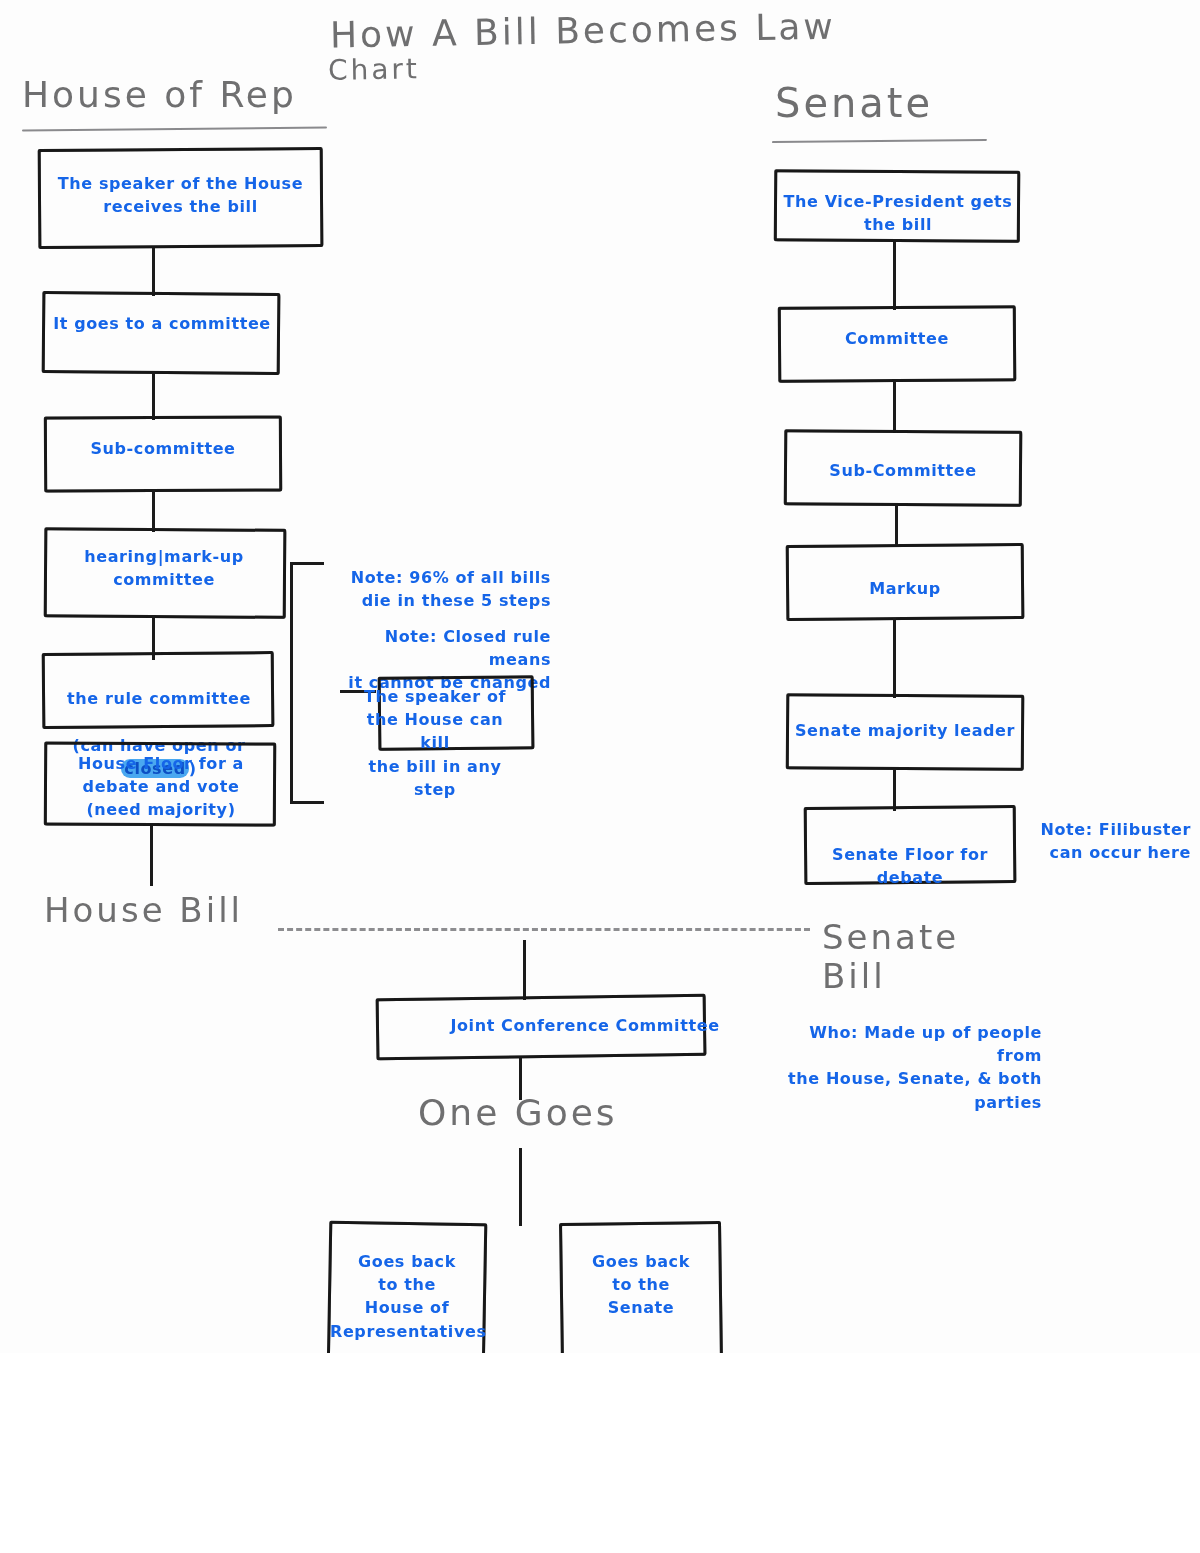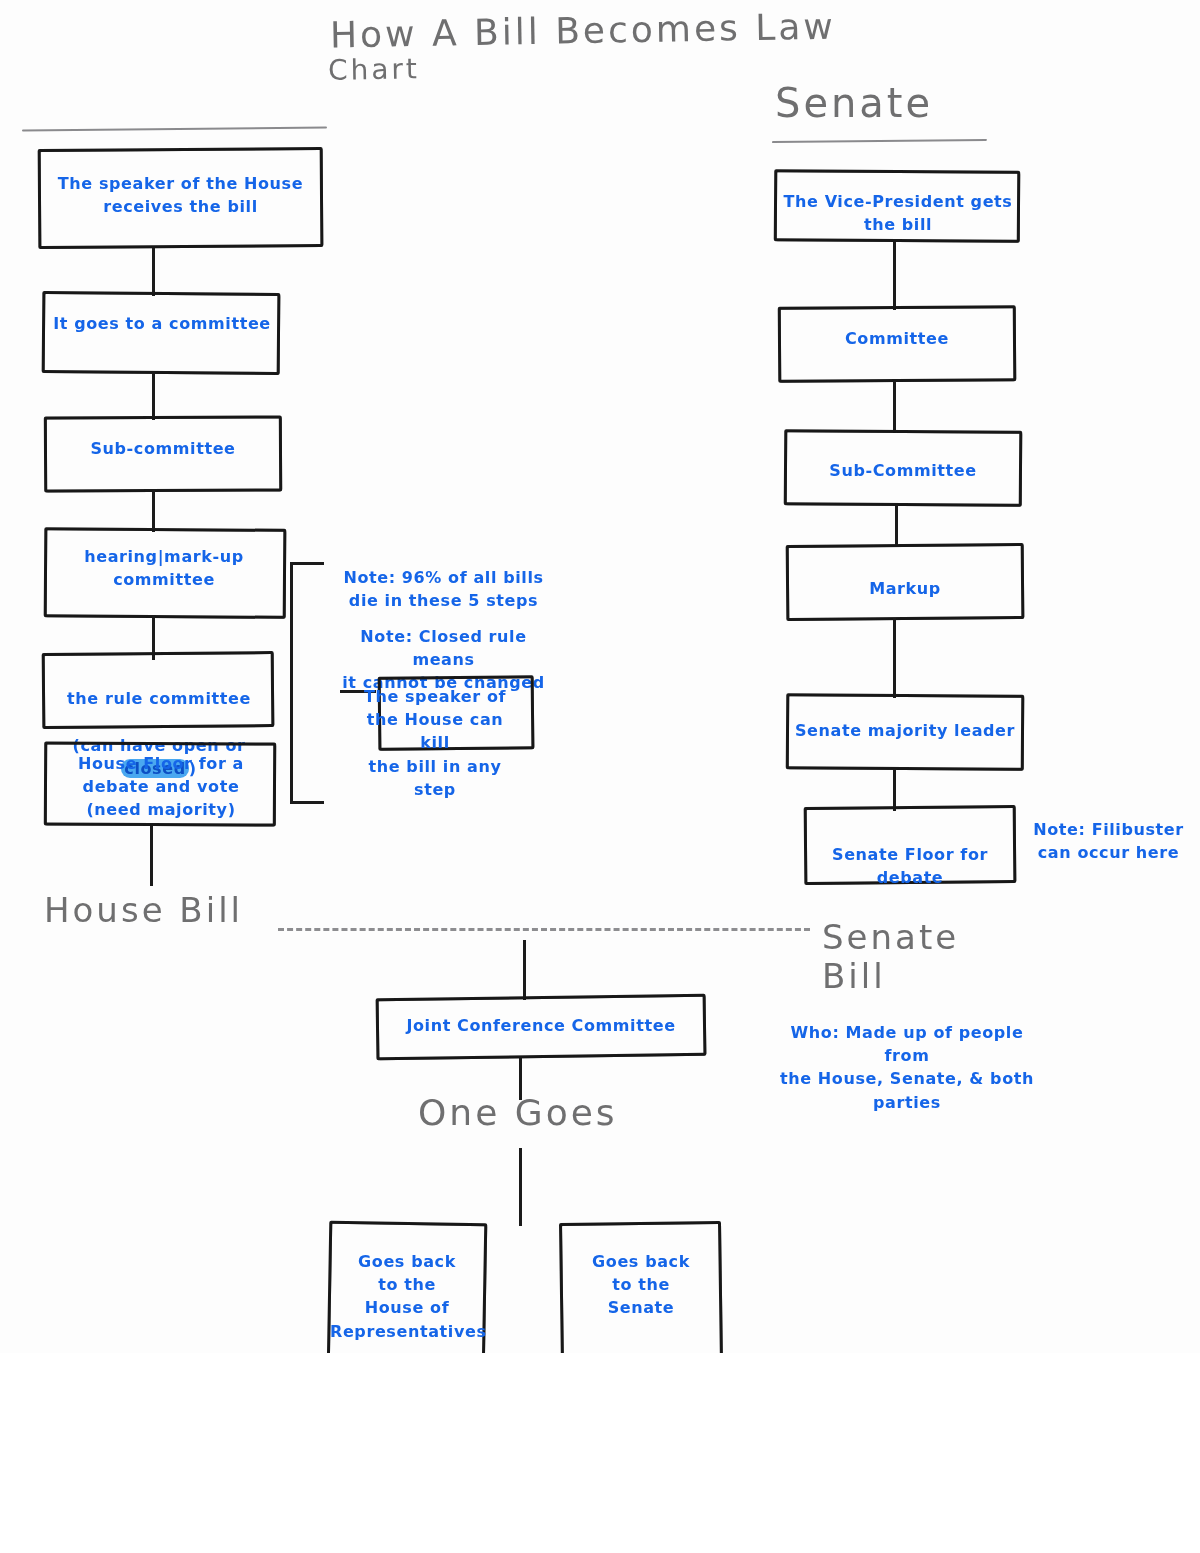--- a/index.html
+++ b/index.html
@@ -41,21 +41,21 @@
     position: absolute;
     color: #1565e8;
     font-family: "DejaVu Sans", sans-serif;
     font-weight: 700;
     font-size: 16px;
     line-height: 1.45;
     letter-spacing: 0.6px;
     text-align: center;
     white-space: pre-line;
   }
-  .ink.left { text-align: center; }
+  .ink.left { text-align: right; }
   .ink .hl {
     background: #4aa8f0;
     color: #0c4fc4;
     border-radius: 9px;
     padding: 0 3px;
   }
 
   
   .hbox {
     position: absolute;
@@ -112,20 +112,21 @@
   }
 </style>
 </head>
 <body>
 
 <div id="page">
 
   <div class="pencil" style="left:330px; top:12px; font-size:36px; transform:rotate(-1deg);">How A Bill Becomes Law</div>
   <div class="pencil" style="left:328px; top:55px; font-size:28px; transform:rotate(-1deg);">Chart</div>
 
+  <div class="pencil" style="left:22px; top:76px; font-size:36px;">House of Rep</div>
   <div class="underline-pencil" style="left:22px; top:128px; width:305px;"></div>
 
   <div class="pencil" style="left:775px; top:82px; font-size:40px;">Senate</div>
   <div class="underline-pencil" style="left:772px; top:140px; width:215px;"></div>
 
   <div class="hbox" style="left:38px; top:148px; width:285px; height:100px; transform:rotate(-0.4deg);"></div>
   <div class="ink" style="left:48px; top:172px; width:265px;">The speaker of the House
 receives the bill</div>
   <div class="conn" style="left:152px; top:248px; height:48px;"></div>
 
@@ -202,21 +203,21 @@
   <div class="pencil" style="left:44px; top:893px; font-size:34px;">House Bill</div>
 
   <div class="dashline" style="left:278px; top:928px; width:532px;"></div>
 
   <div class="pencil" style="left:822px; top:918px; font-size:34px; white-space:pre-line; line-height:1.15;">Senate
 Bill</div>
 
   <div class="conn" style="left:523px; top:940px; height:60px;"></div>
 
   <div class="hbox" style="left:376px; top:996px; width:330px; height:62px; transform:rotate(-0.8deg);"></div>
-  <div class="ink" style="left:380px; top:1014px; width:322px;">Joint Conference  Committee</div>
+  <div class="ink" style="left:380px; top:1014px; width:322px;padding-left:44px;">Joint Conference  Committee</div>
 
   <div class="ink left" style="left:728px; top:1021px; width:270px;margin-left:44px;">Who: Made up of people from
 the House, Senate, &amp; both parties</div>
 
   <div class="conn" style="left:519px; top:1058px; height:42px;"></div>
 
   <div class="pencil" style="left:418px; top:1094px; font-size:36px;">One Goes</div>
 
   <div class="conn" style="left:519px; top:1148px; height:78px;"></div>
 

